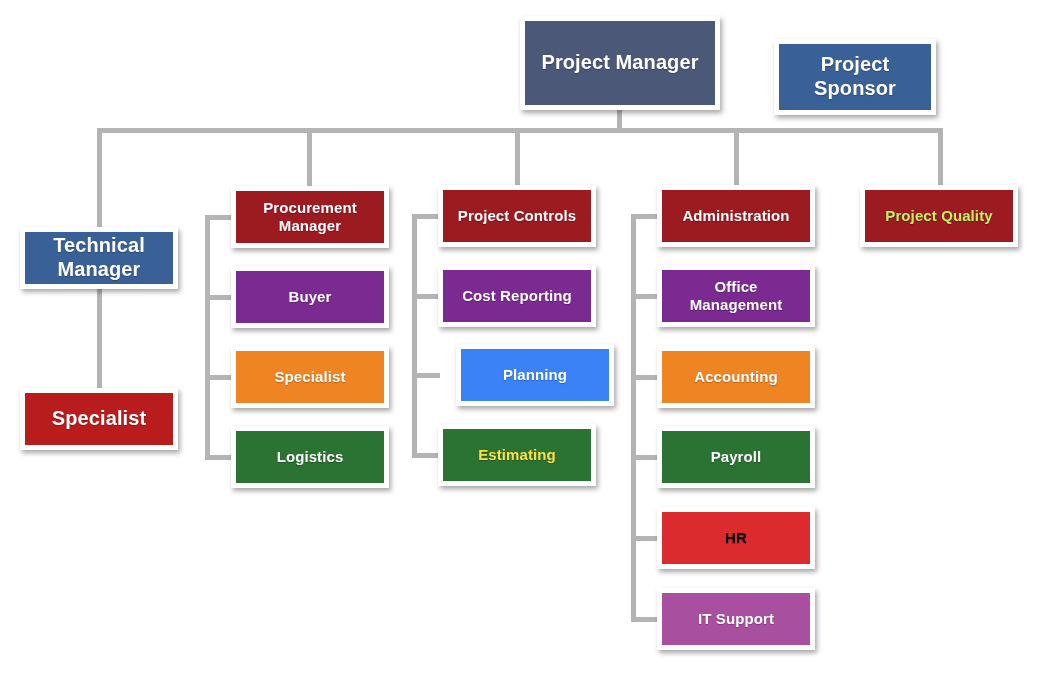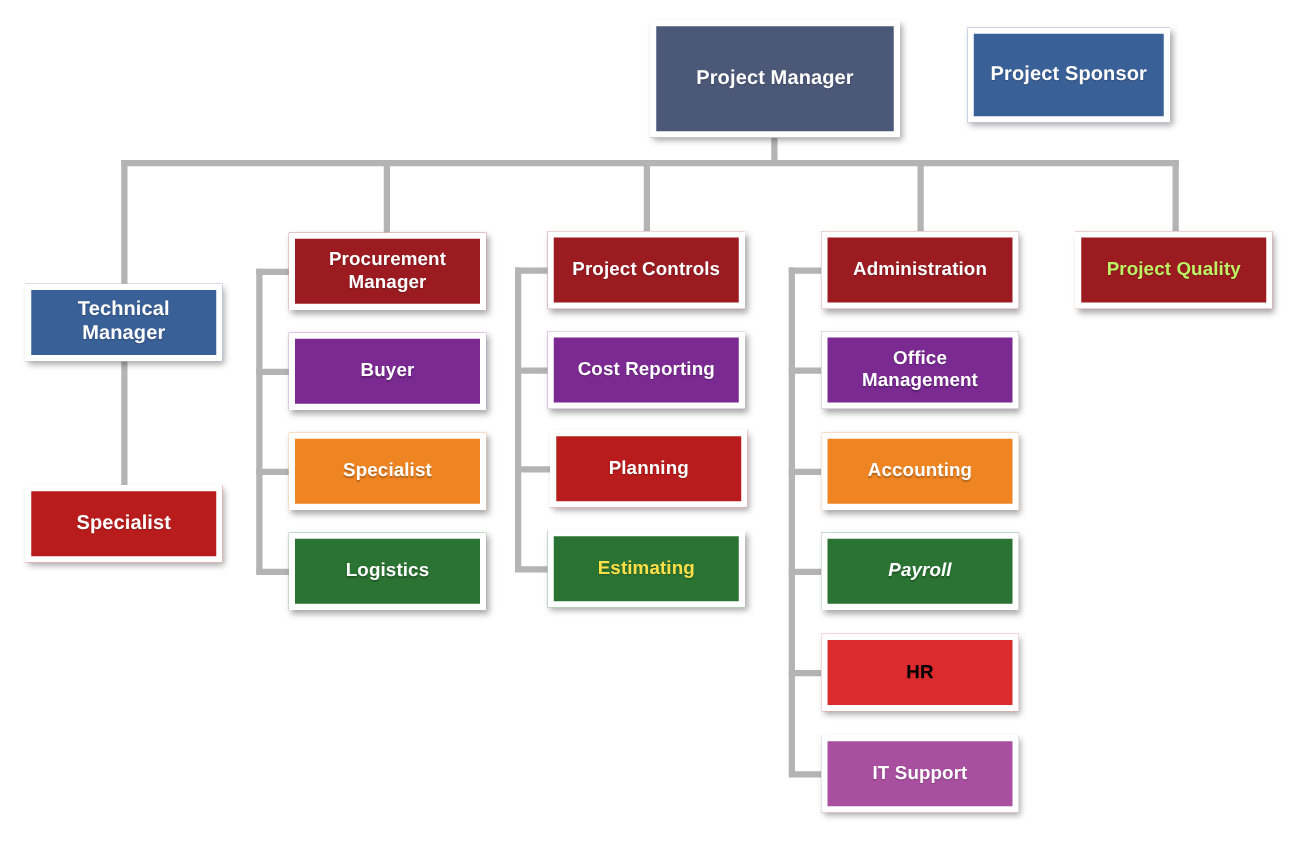--- a/index.html
+++ b/index.html
@@ -41,21 +41,21 @@
     line-height: 1.18;
     letter-spacing: 0.1px;
     box-shadow: 2px 3px 5px rgba(0,0,0,0.35);
     z-index: 5;
   }
   .node .label {
     display: block;
     padding: 0 6px;
     text-shadow: 0 1px 1px rgba(0,0,0,0.25);
   }
-  .node.big { font-size: 16px; }
+  .node.big { font-size: 20px; }
 </style>
 </head>
 <body>
 
 <div id="chart">
   <div id="connector-layer">
       <div class="line line-v" style="left: 617px; top: 110px; height: 20px; background: rgb(180, 180, 180);"></div>
       <div class="line line-h" style="left: 97px; top: 128px; width: 846px; background: rgb(180, 180, 180);"></div>
       <div class="line line-v" style="left: 97px; top: 128px; height: 101px; background: rgb(180, 180, 180);"></div>
       <div class="line line-v" style="left: 307px; top: 128px; height: 60px; background: rgb(180, 180, 180);"></div>
@@ -78,21 +78,21 @@
       <div class="line line-h" style="left: 631px; top: 294px; width: 28px; background: rgb(180, 180, 180);"></div>
       <div class="line line-h" style="left: 631px; top: 375px; width: 28px; background: rgb(180, 180, 180);"></div>
       <div class="line line-h" style="left: 631px; top: 455px; width: 28px; background: rgb(180, 180, 180);"></div>
       <div class="line line-h" style="left: 631px; top: 536px; width: 28px; background: rgb(180, 180, 180);"></div>
       <div class="line line-h" style="left: 631px; top: 617px; width: 28px; background: rgb(180, 180, 180);"></div>
     </div>
   <div id="node-layer">
       <div class="node big" style="left: 520px; top: 16px; width: 200px; height: 94px; background: rgb(76, 88, 120); border-color: rgb(255, 255, 255); color: rgb(255, 255, 255);">
         <span class="label">Project Manager</span>
       </div>
-      <div class="node big" style="left: 774px; top: 22px; width: 162px; height: 76px; background: rgb(58, 96, 152); border-color: rgb(255, 255, 255); color: rgb(255, 255, 255);">
+      <div class="node big" style="left: 774px; top: 39px; width: 162px; height: 76px; background: rgb(58, 96, 152); border-color: rgb(255, 255, 255); color: rgb(255, 255, 255);">
         <span class="label">Project Sponsor</span>
       </div>
       <div class="node big" style="left: 20px; top: 227px; width: 158px; height: 62px; background: rgb(58, 96, 152); border-color: rgb(255, 255, 255); color: rgb(255, 255, 255);">
         <span class="label">Technical Manager</span>
       </div>
       <div class="node big" style="left: 20px; top: 388px; width: 158px; height: 62px; background: #b91c1c; border-color: rgb(255, 255, 255); color: rgb(255, 255, 255);">
         <span class="label">Specialist</span>
       </div>
       <div class="node" style="left: 231px; top: 186px; width: 158px; height: 62px; background: rgb(155, 27, 33); border-color: rgb(255, 255, 255); color: rgb(255, 255, 255);">
         <span class="label">Procurement Manager</span>
@@ -105,36 +105,36 @@
       </div>
       <div class="node" style="left: 231px; top: 426px; width: 158px; height: 62px; background: rgb(42, 115, 50); border-color: rgb(255, 255, 255); color: rgb(255, 255, 255);">
         <span class="label">Logistics</span>
       </div>
       <div class="node" style="left: 438px; top: 185px; width: 158px; height: 62px; background: rgb(155, 27, 33); border-color: rgb(255, 255, 255); color: rgb(255, 255, 255);">
         <span class="label">Project Controls</span>
       </div>
       <div class="node" style="left: 438px; top: 265px; width: 158px; height: 62px; background: rgb(123, 42, 146); border-color: rgb(255, 255, 255); color: rgb(255, 255, 255); text-align: center;">
         <span class="label">Cost Reporting</span>
       </div>
-      <div class="node" style="left: 440px; top: 344px; width: 158px; height: 62px; background: #b91c1c; border-color: rgb(255, 255, 255); color: rgb(255, 255, 255); text-align: center;">
+      <div class="node" style="left: 456px; top: 344px; width: 158px; height: 62px; background: #3b82f6; border-color: rgb(255, 255, 255); color: rgb(255, 255, 255); text-align: center;">
         <span class="label">Planning</span>
       </div>
       <div class="node" style="left: 438px; top: 424px; width: 158px; height: 62px; background: rgb(42, 115, 50); border-color: rgb(255, 255, 255); color: #fde047;">
         <span class="label">Estimating</span>
       </div>
       <div class="node" style="left: 657px; top: 185px; width: 158px; height: 62px; background: rgb(155, 27, 33); border-color: rgb(255, 255, 255); color: rgb(255, 255, 255);">
         <span class="label">Administration</span>
       </div>
       <div class="node" style="left: 657px; top: 265px; width: 158px; height: 62px; background: rgb(123, 42, 146); border-color: rgb(255, 255, 255); color: rgb(255, 255, 255);">
         <span class="label">Office Management</span>
       </div>
       <div class="node" style="left: 657px; top: 346px; width: 158px; height: 62px; background: rgb(238, 132, 34); border-color: rgb(255, 255, 255); color: rgb(255, 255, 255);">
         <span class="label">Accounting</span>
       </div>
-      <div class="node" style="left: 657px; top: 426px; width: 158px; height: 62px; background: rgb(42, 115, 50); border-color: rgb(255, 255, 255); color: rgb(255, 255, 255); font-style: italic;">
+      <div class="node" style="left: 657px; top: 426px; width: 158px; height: 62px; background: rgb(42, 115, 50); border-color: rgb(255, 255, 255); color: rgb(255, 255, 255);">
         <span class="label">Payroll</span>
       </div>
       <div class="node" style="left: 657px; top: 507px; width: 158px; height: 62px; background: rgb(220, 43, 46); border-color: rgb(255, 255, 255); color: #000000;">
         <span class="label">HR</span>
       </div>
       <div class="node" style="left: 657px; top: 588px; width: 158px; height: 62px; background: rgb(168, 79, 160); border-color: rgb(255, 255, 255); color: rgb(255, 255, 255);">
         <span class="label">IT Support</span>
       </div>
       <div class="node" style="left: 860px; top: 185px; width: 158px; height: 62px; background: rgb(155, 27, 33); border-color: rgb(255, 255, 255); color: #bef264;">
         <span class="label">Project Quality</span>

